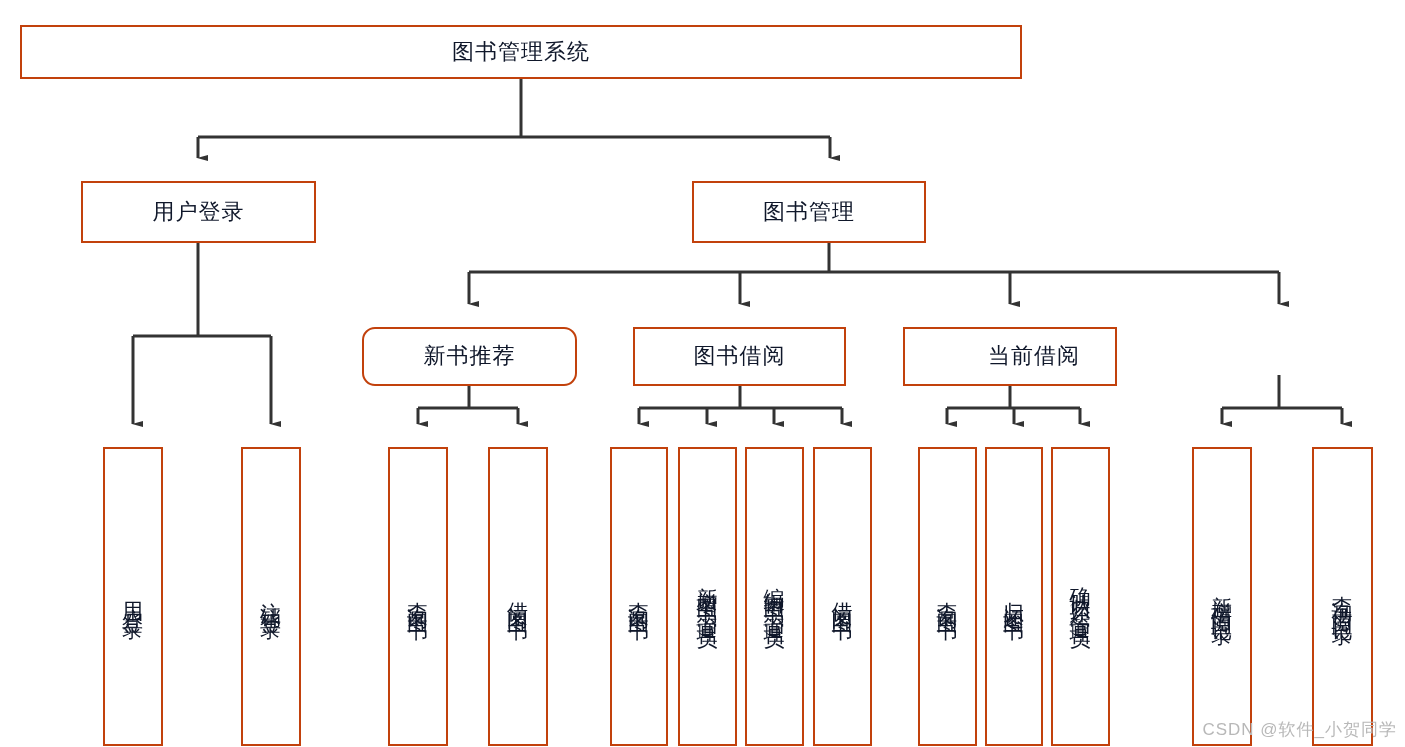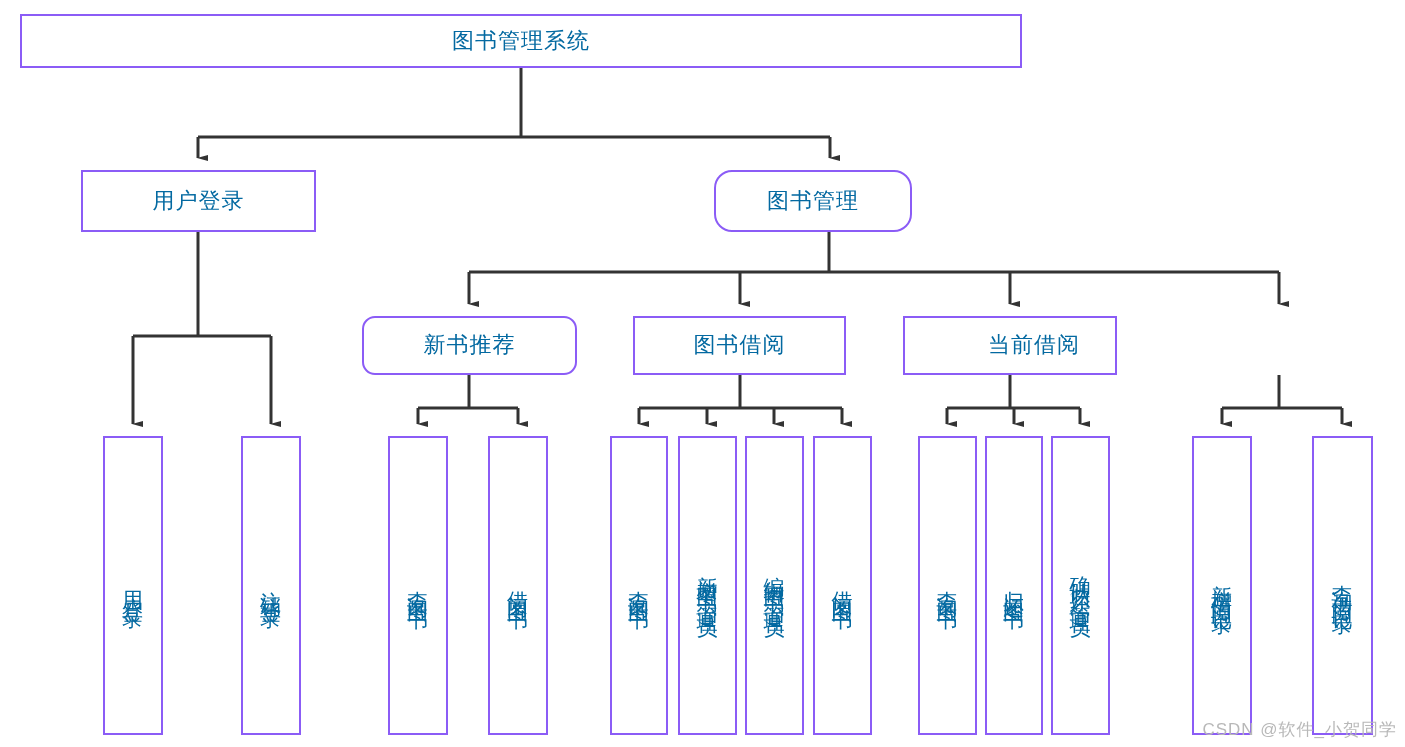--- a/index.html
+++ b/index.html
@@ -22,25 +22,26 @@
     left: 0;
     top: 0;
     width: 1405px;
     height: 747px;
     pointer-events: none;
   }
   .node {
     position: absolute;
     box-sizing: border-box;
     background: #ffffff;
-    border: 2px solid #8b5cf6;
+    border: 2px solid #c2410c;
     display: flex;
     align-items: center;
     justify-content: center;
-    color: #0369a1;
+    color: #0f172a;
+    margin-top: 11px;
   }
   .node.horiz {
     font-size: 22px;
     letter-spacing: 1px;
     line-height: 1.2;
     text-align: center;
   }
   .node.root {
     font-size: 22px;
   }
@@ -124,21 +125,21 @@
     </g>
   </svg>
 
   <div class="node horiz root" style="left:20px; top:14px; width:1002px; height:54px;">
     <span>图书管理系统</span>
   </div>
 
   <div class="node horiz" style="left:81px; top:170px; width:235px; height:62px;">
     <span>用户登录</span>
   </div>
-  <div class="node horiz" style="left:714px; top:170px; width:198px; height:62px;border-radius:18px;">
+  <div class="node horiz" style="left:692px; top:170px; width:234px; height:62px;">
     <span>图书管理</span>
   </div>
 
   <div class="node horiz" style="left:362px; top:316px; width:215px; height:59px;border-radius:13px;">
     <span>新书推荐</span>
   </div>
   <div class="node horiz" style="left:633px; top:316px; width:213px; height:59px;">
     <span>图书借阅</span>
   </div>
   <div class="node horiz" style="left:903px; top:316px; width:214px; height:59px;padding-left:48px;">

